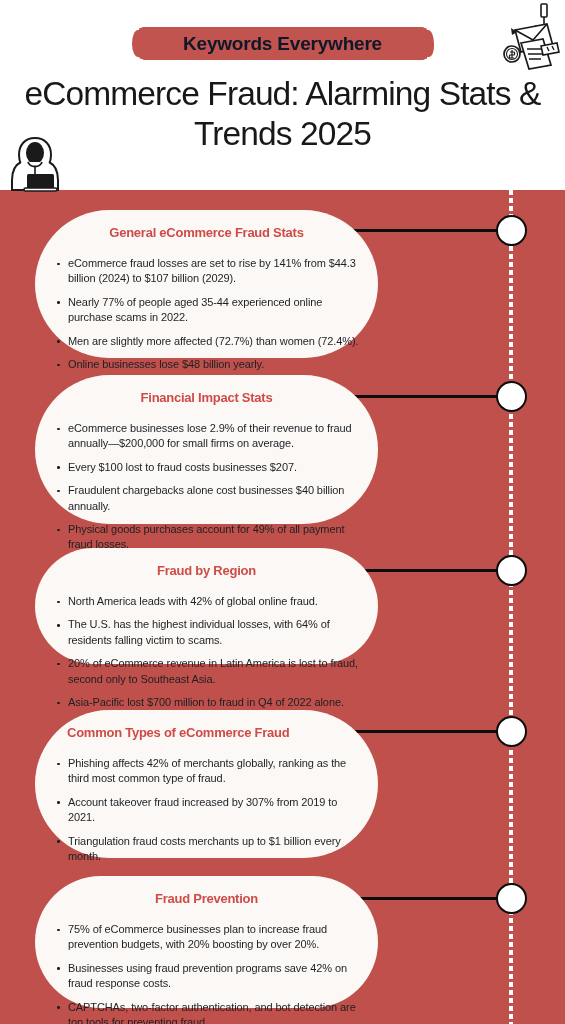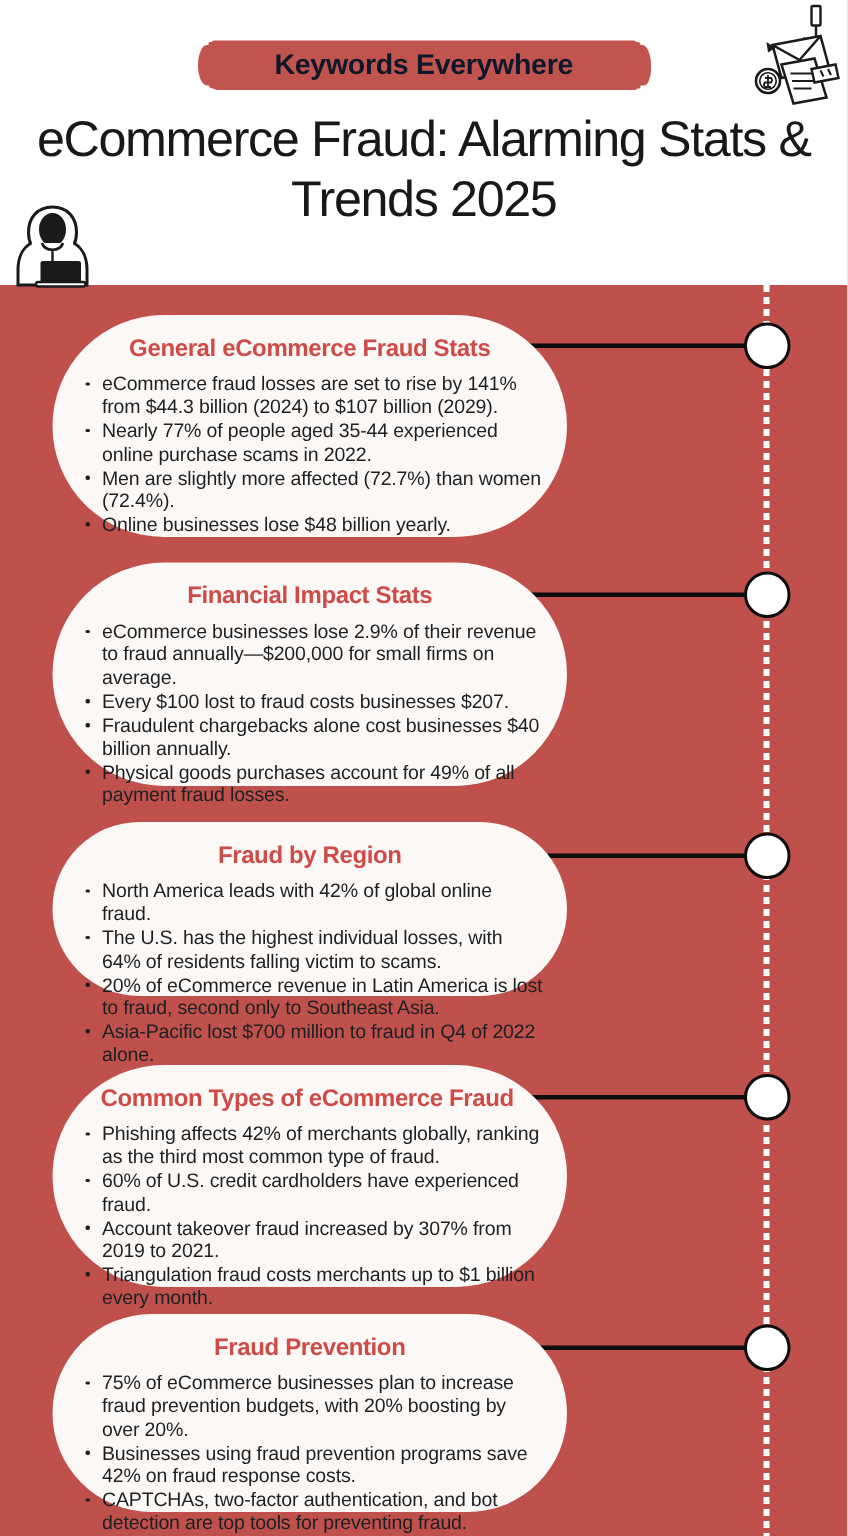--- a/index.html
+++ b/index.html
@@ -124,37 +124,38 @@
     position: absolute;
     left: 35px;
     width: 343px;
     background: #fbf8f6;
     border-radius: 78px;
     z-index: 8;
     padding: 11px 16px 12px 16px;
   }
   .card-title {
     color: #cf4b47;
-    font-size: 16px;
+    font-size: 13px;
     font-weight: bold;
     letter-spacing: -0.25px;
     text-align: center;
     padding: 2px 0 6px 0;
     line-height: 19px;
   }
   .card-title.left { text-align: left; padding-left: 16px; }
   .bullets { list-style: none; }
   .bullets li {
     position: relative;
     color: #1d2023;
-    font-size: 13px;
+    font-size: 11px;
     line-height: 15.4px;
     padding-left: 17px;
     margin-bottom: 0.5px;
     letter-spacing: -0.1px;
+    margin-top: 8px;
   }
   .bullets li::before {
     content: "";
     position: absolute;
     left: 6px;
     top: 6.5px;
     width: 2.6px;
     height: 2.6px;
     border-radius: 50%;
     background: #1d2023;
@@ -226,21 +227,20 @@
       <li>The U.S. has the highest individual losses, with 64% of residents falling victim to scams.</li>
       <li>20% of eCommerce revenue in Latin America is lost to fraud, second only to Southeast Asia.</li>
       <li>Asia-Pacific lost $700 million to fraud in Q4 of 2022 alone.</li>
     </ul>
   </div>
 
   <div class="card" id="card-3">
     <div class="card-title left">Common Types of eCommerce Fraud</div>
     <ul class="bullets">
       <li>Phishing affects 42% of merchants globally, ranking as the third most common type of fraud.</li>
-      <li>60% of U.S. credit cardholders have experienced fraud.</li>
       <li>Account takeover fraud increased by 307% from 2019 to 2021.</li>
       <li>Triangulation fraud costs merchants up to $1 billion every month.</li>
     </ul>
   </div>
 
   <div class="card" id="card-4">
     <div class="card-title">Fraud Prevention</div>
     <ul class="bullets">
       <li>75% of eCommerce businesses plan to increase fraud prevention budgets, with 20% boosting by over 20%.</li>
       <li>Businesses using fraud prevention programs save 42% on fraud response costs.</li>

